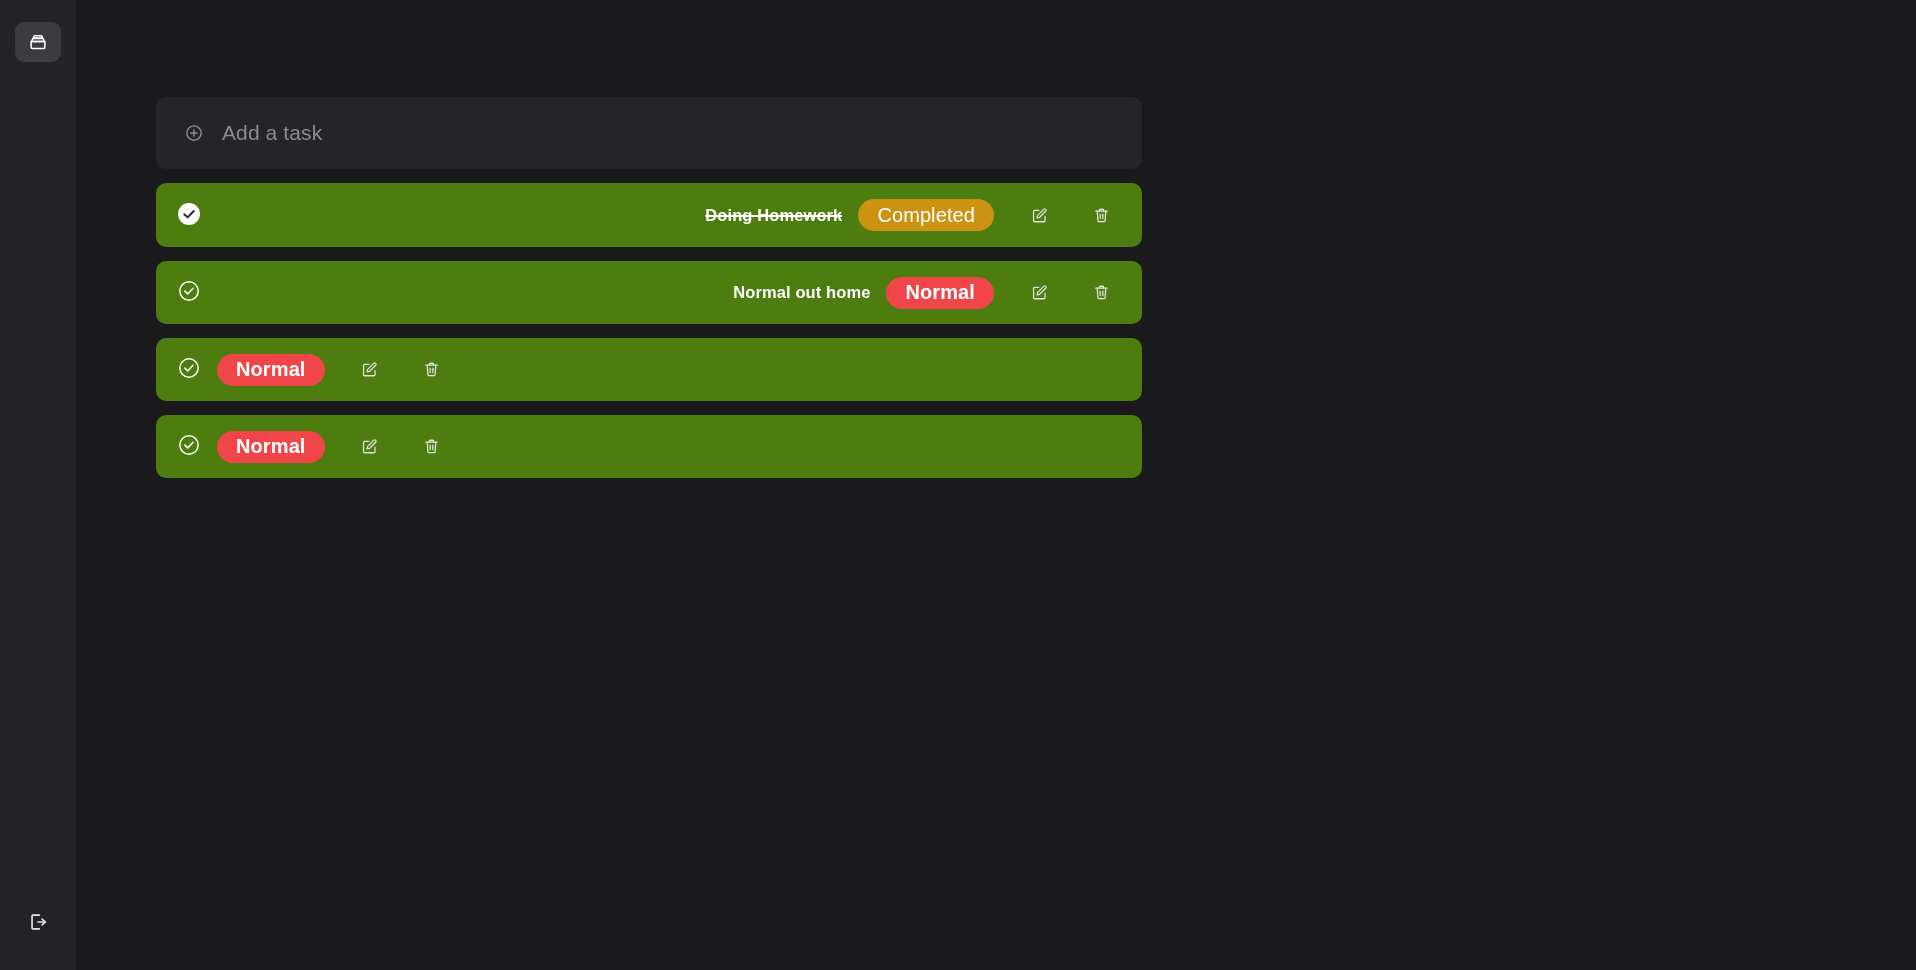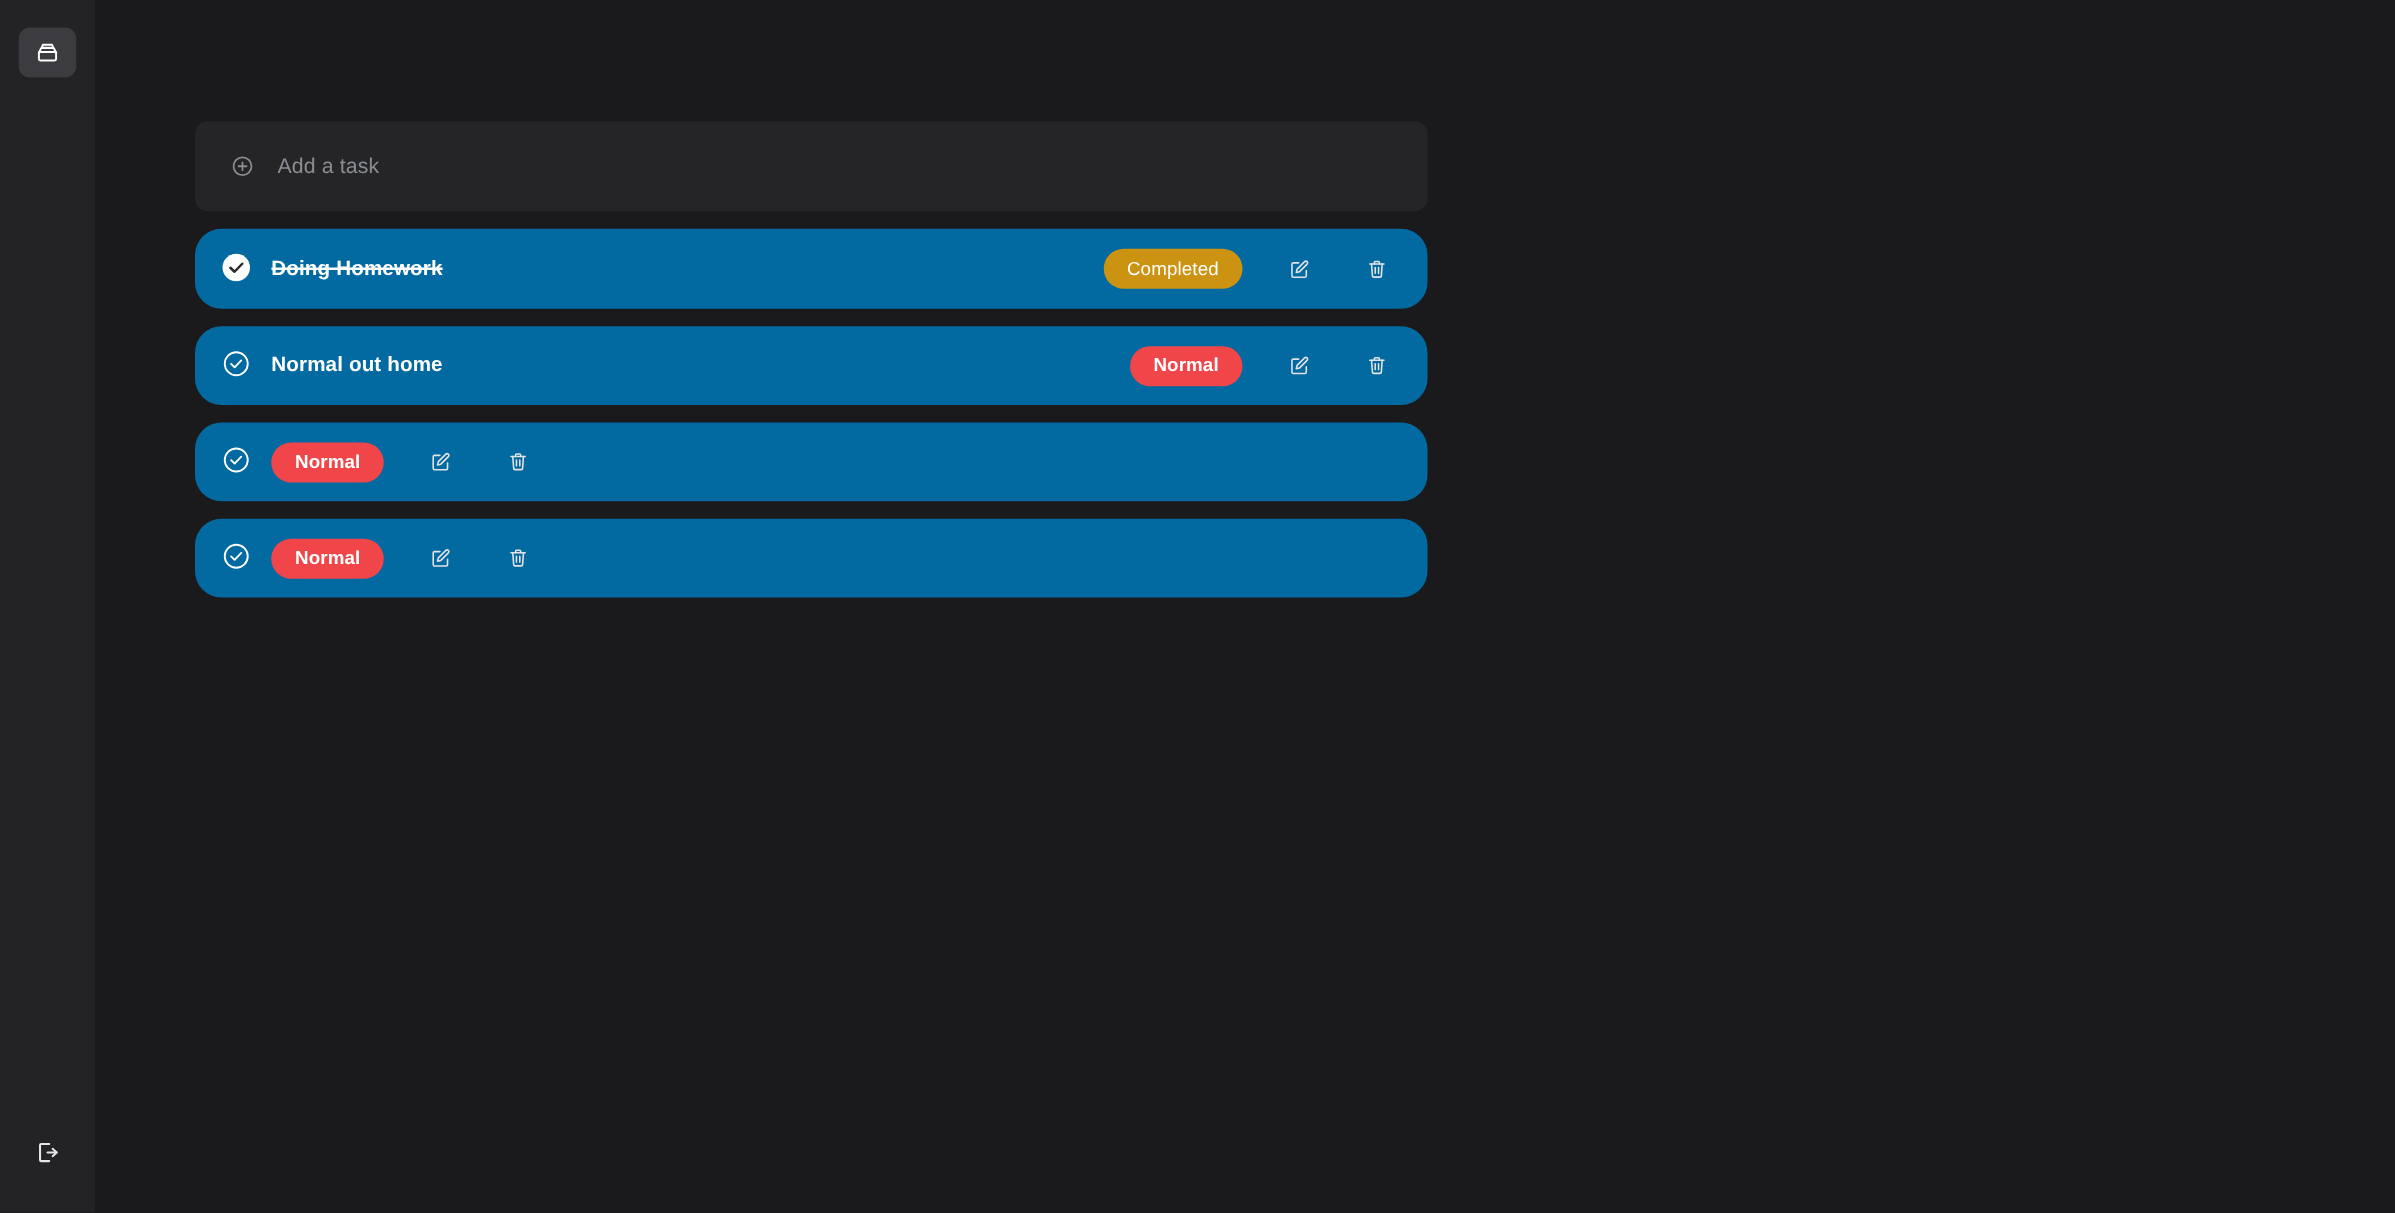--- a/index.html
+++ b/index.html
@@ -95,38 +95,39 @@
     justify-content: center;
   }
 
   .add-task-input {
     flex: 1;
     background: transparent;
     border: none;
     outline: none;
     color: #e8e8ea;
     font-family: "Liberation Sans", sans-serif;
-    font-size: 17px;
+    font-size: 21px;
     letter-spacing: 0.1px;
   }
 
   .add-task-input::placeholder {
     color: #8a8d93;
     opacity: 1;
   }
 
   
   .task-row {
-    background: #0369a1;
-    border-radius: 21px;
+    background: #4d7c0f;
+    border-radius: 10px;
     height: 63px;
     display: flex;
     align-items: center;
     padding: 0 24px 0 21px;
     gap: 16px;
+    text-align: right;
   }
 
   .check-btn {
     flex: 0 0 auto;
     width: 24px;
     height: 24px;
     background: transparent;
     border: none;
     padding: 0;
     cursor: pointer;
@@ -152,21 +153,21 @@
   }
 
   .badge {
     flex: 0 0 auto;
     height: 32px;
     border-radius: 16px;
     display: inline-flex;
     align-items: center;
     justify-content: center;
     padding: 0 19px;
-    font-size: 15px;
+    font-size: 20px;
     color: #ffffff;
     letter-spacing: 0.1px;
     cursor: pointer;
     user-select: none;
     white-space: nowrap;
   }
 
   .badge.completed { background: #cc9212; }
   .badge.normal    { background: #f0464a; font-weight: bold; }
 

